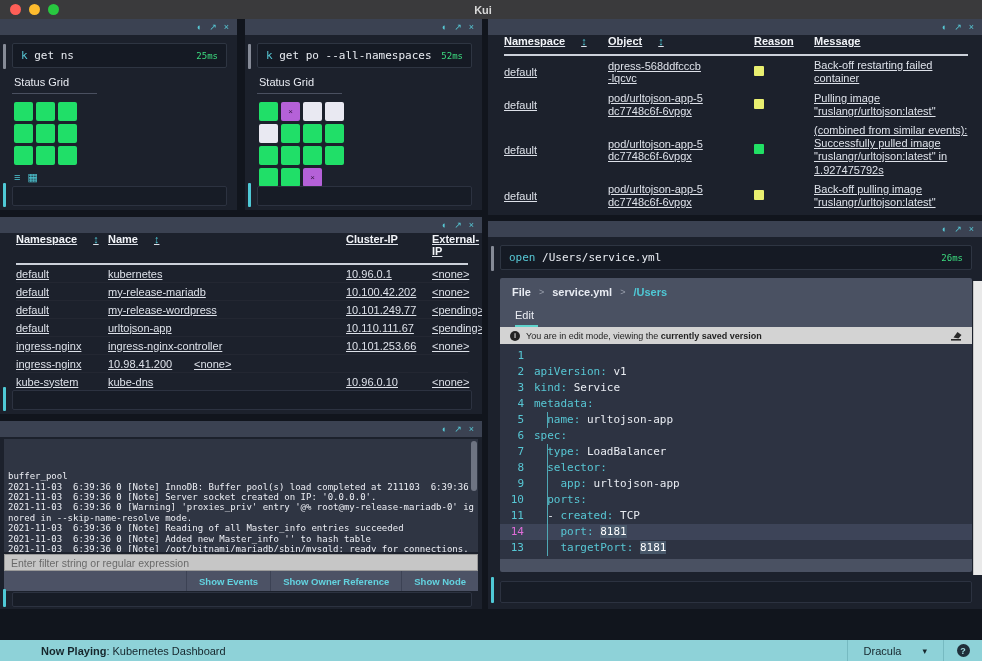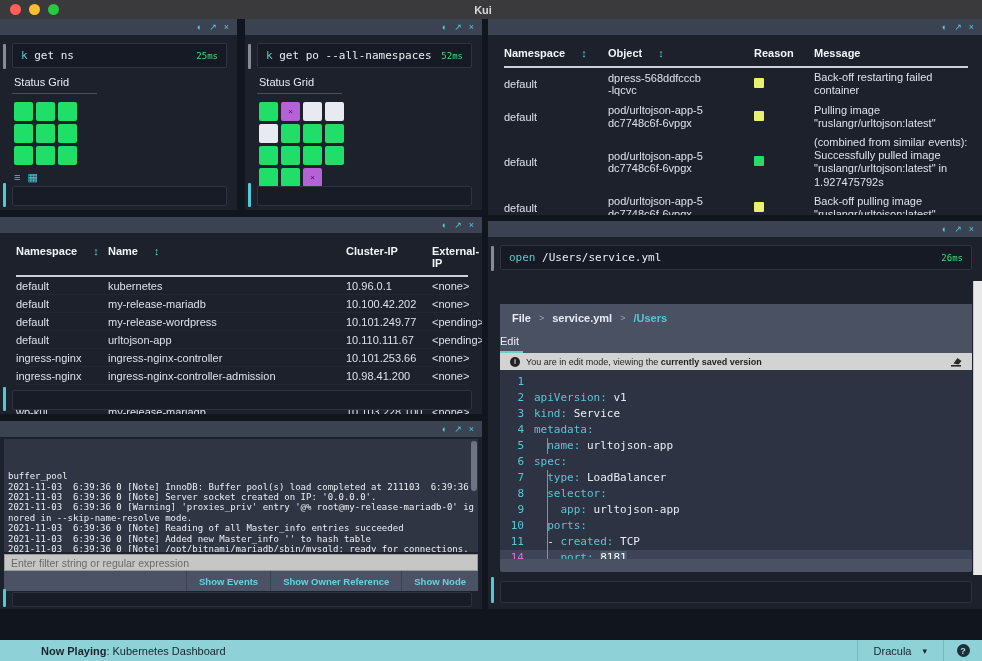--- a/index.html
+++ b/index.html
@@ -50,21 +50,21 @@
   .cell { width:19px; height:19px; border-radius:2px; display:flex; align-items:center; justify-content:center;
           font-size:8px; color:#3a1548; cursor:pointer; }
   .cell.g { background:#20df68; } .cell.p { background:#b561d8; } .cell.w { background:#e9e9f2; }
   .toggles { margin:7px 0 0 14px; color:#4fc9d6; font-size:11px; display:flex; gap:7px; line-height:1; }
   .toggles span { cursor:pointer; }
 
   .inputbox { position:absolute; left:12px; right:10px; bottom:4px; height:20px;
               border:1px solid #2c3240; background:#171c26; border-radius:2px; cursor:text; }
 
   
-  .tbl { margin:12px 14px 0 16px; font-size:11px; color:#dde1e9; }
+  .tbl { margin:0 14px 0 16px; font-size:11px; color:#dde1e9;text-decoration:underline; }
   .thead { display:flex; font-weight:bold; color:#f2f4f8; padding-bottom:6px; border-bottom:2px solid #ccd1da; }
   .trow { display:flex; padding:2px 0; align-items:center; cursor:pointer; }
   .sort { color:#4fc9d6; margin-left:16px; font-weight:normal; font-size:11px; }
   .e-c0 { width:104px; flex:none; } .e-c1 { width:146px; flex:none; white-space:pre-line; line-height:1.15; }
   .e-c2 { width:60px; flex:none; }  .e-c3 { flex:1; line-height:1.2; }
   .s-c0 { width:92px; flex:none; }  .s-c1 { width:238px; flex:none; }
   .s-c2 { width:86px; flex:none; }  .s-c3 { flex:1; }
   .sq { width:10px; height:10px; border-radius:1px; display:inline-block; }
   #p-events .trow { padding:3px 0; }
   #p-svcs .trow { padding:2.5px 0 2.5px 0; border-bottom:1px solid rgba(255,255,255,0.03); }
@@ -79,26 +79,26 @@
             font-family:"Liberation Sans", sans-serif; }
   .filter::placeholder { color:#6a6a6a; }
   .ltoolbar { position:absolute; top:134px; left:4px; right:4px; height:20px; background:#4c5265;
               display:flex; justify-content:flex-end; align-items:stretch; }
   .tbtn { color:#63d3e0; font-size:9.5px; font-weight:bold; padding:0 12px; border-left:1px solid #3c4254;
           display:flex; align-items:center; cursor:pointer; }
 
   
   .card { margin:8px 10px 0 12px; flex:none; height:294px; display:flex; flex-direction:column;
           border-radius:2px; overflow:hidden; }
-  .card-head { background:#4a5162; flex:none;margin-top:26px; }
+  .card-head { background:#4a5162; flex:none; }
   .crumbs { padding:8px 12px 2px; font-size:11px; color:#e8ebf2; font-weight:bold;
             display:flex; gap:8px; align-items:center; }
   .crumb { cursor:pointer; } .crumb.last { color:#4fc9d6; }
   .crumb-sep { color:#9ba1ae; font-weight:normal; font-size:9px; }
-  .tabrow { padding:5px 0 0 0; }
+  .tabrow { padding:5px 0 0 15px; }
   .edit-tab { display:inline-block; font-size:11px; color:#eceef4; padding:0 4px 4px 0;
               border-bottom:2px solid #5fd3cc; cursor:pointer; }
   .notice { background:#d3d3d3; color:#232323; font-size:9px; padding:0 10px; height:17px;
             display:flex; align-items:center; gap:6px; flex:none; }
   .notice-i { width:10px; height:10px; border-radius:50%; background:#232323; color:#d3d3d3;
               font-size:7.5px; display:flex; align-items:center; justify-content:center;
               font-weight:bold; font-style:normal; flex:none; }
   .notice .clear { margin-left:auto; cursor:pointer; display:flex; align-items:center; }
   .code { flex:1; background:#2d3342; font:11px "DejaVu Sans Mono", monospace; padding-top:4px;
           overflow:hidden; cursor:text; }
@@ -111,21 +111,21 @@
   .card-foot { height:13px; background:#4a5162; flex:none; }
   .ed-scroll { position:absolute; right:0; top:44px; height:294px; width:9px; background:#e9e9e9;
                border-left:1px solid #c9c9c9; cursor:pointer; }
 
   
   .statusbar { height:21px; background:#8ed2d8; display:flex; align-items:center; font-size:11px;
                color:#16262c; flex:none;padding-left:27px; }
   .np { margin-left:14px; }
   .sb-right { margin-left:auto; display:flex; align-items:center; height:100%; }
   .sb-div { width:1px; height:100%; background:#76bac1; }
-  .theme-btn { padding:0 16px; display:flex; gap:11px; align-items:center; height:100%; cursor:pointer; }
+  .theme-btn { padding:0 16px; display:flex; gap:21px; align-items:center; height:100%; cursor:pointer; }
   .caret { font-size:9px; }
   .help-btn { width:38px; height:100%; display:flex; align-items:center; justify-content:center; cursor:pointer; }
   .help-circle { width:13px; height:13px; border-radius:50%; background:#1f2f3a; color:#9fdbe0;
                  font-size:9px; font-weight:bold; display:flex; align-items:center; justify-content:center; }
 </style>
 </head>
 <body>
 
 <div class="app">
 
@@ -304,21 +304,20 @@
                 <div class="s-c3">&lt;pending&gt;</div>
               </div>
               <div class="trow">
                 <div class="s-c0">ingress-nginx</div>
                 <div class="s-c1">ingress-nginx-controller</div>
                 <div class="s-c2">10.101.253.66</div>
                 <div class="s-c3">&lt;none&gt;</div>
               </div>
               <div class="trow">
                 <div class="s-c0">ingress-nginx</div>
-                <div class="s-c1">ingress-nginx-controller-admission</div>
                 <div class="s-c2">10.98.41.200</div>
                 <div class="s-c3">&lt;none&gt;</div>
               </div>
               <div class="trow">
                 <div class="s-c0">kube-system</div>
                 <div class="s-c1">kube-dns</div>
                 <div class="s-c2">10.96.0.10</div>
                 <div class="s-c3">&lt;none&gt;</div>
               </div>
               <div class="trow">

